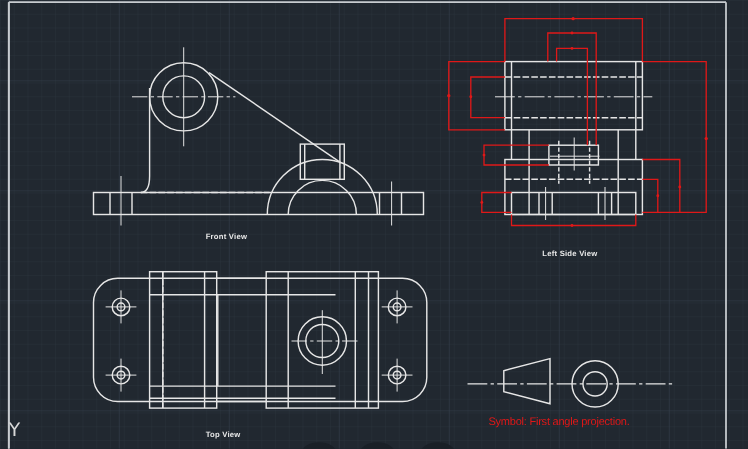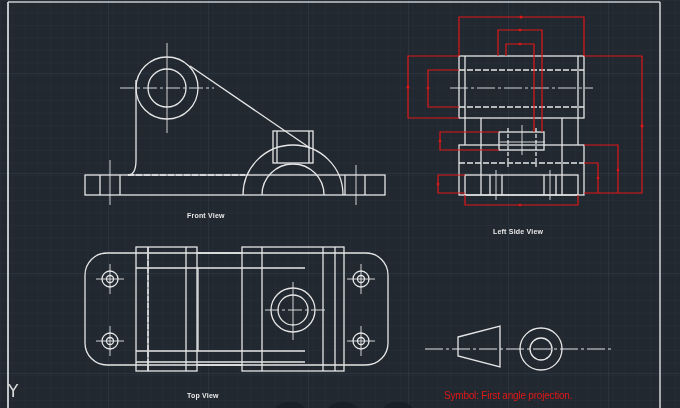--- a/index.html
+++ b/index.html
@@ -171,14 +171,14 @@
     <ellipse cx="343" cy="412" rx="16" ry="10"></ellipse>
     <ellipse cx="398" cy="412" rx="16" ry="10"></ellipse>
   </g>
 
   <line x1="8" y1="2" x2="8" y2="408" stroke="#c8ccd0" stroke-width="1.6"></line>
 </svg>
 
 <div class="lbl" style="left:187px;top:212px;">Front View</div>
 <div class="lbl" style="left:493px;top:228px;">Left Side View</div>
 <div class="lbl" style="left:187px;top:392px;">Top View</div>
-<div class="red-lbl" style="left:444px;top:390px;">Symbol: First angle projection.</div>
+<div class="red-lbl" style="left:444px;top:378px;">Symbol: First angle projection.</div>
 <div class="ucs">Y</div>
 
 </body></html>

